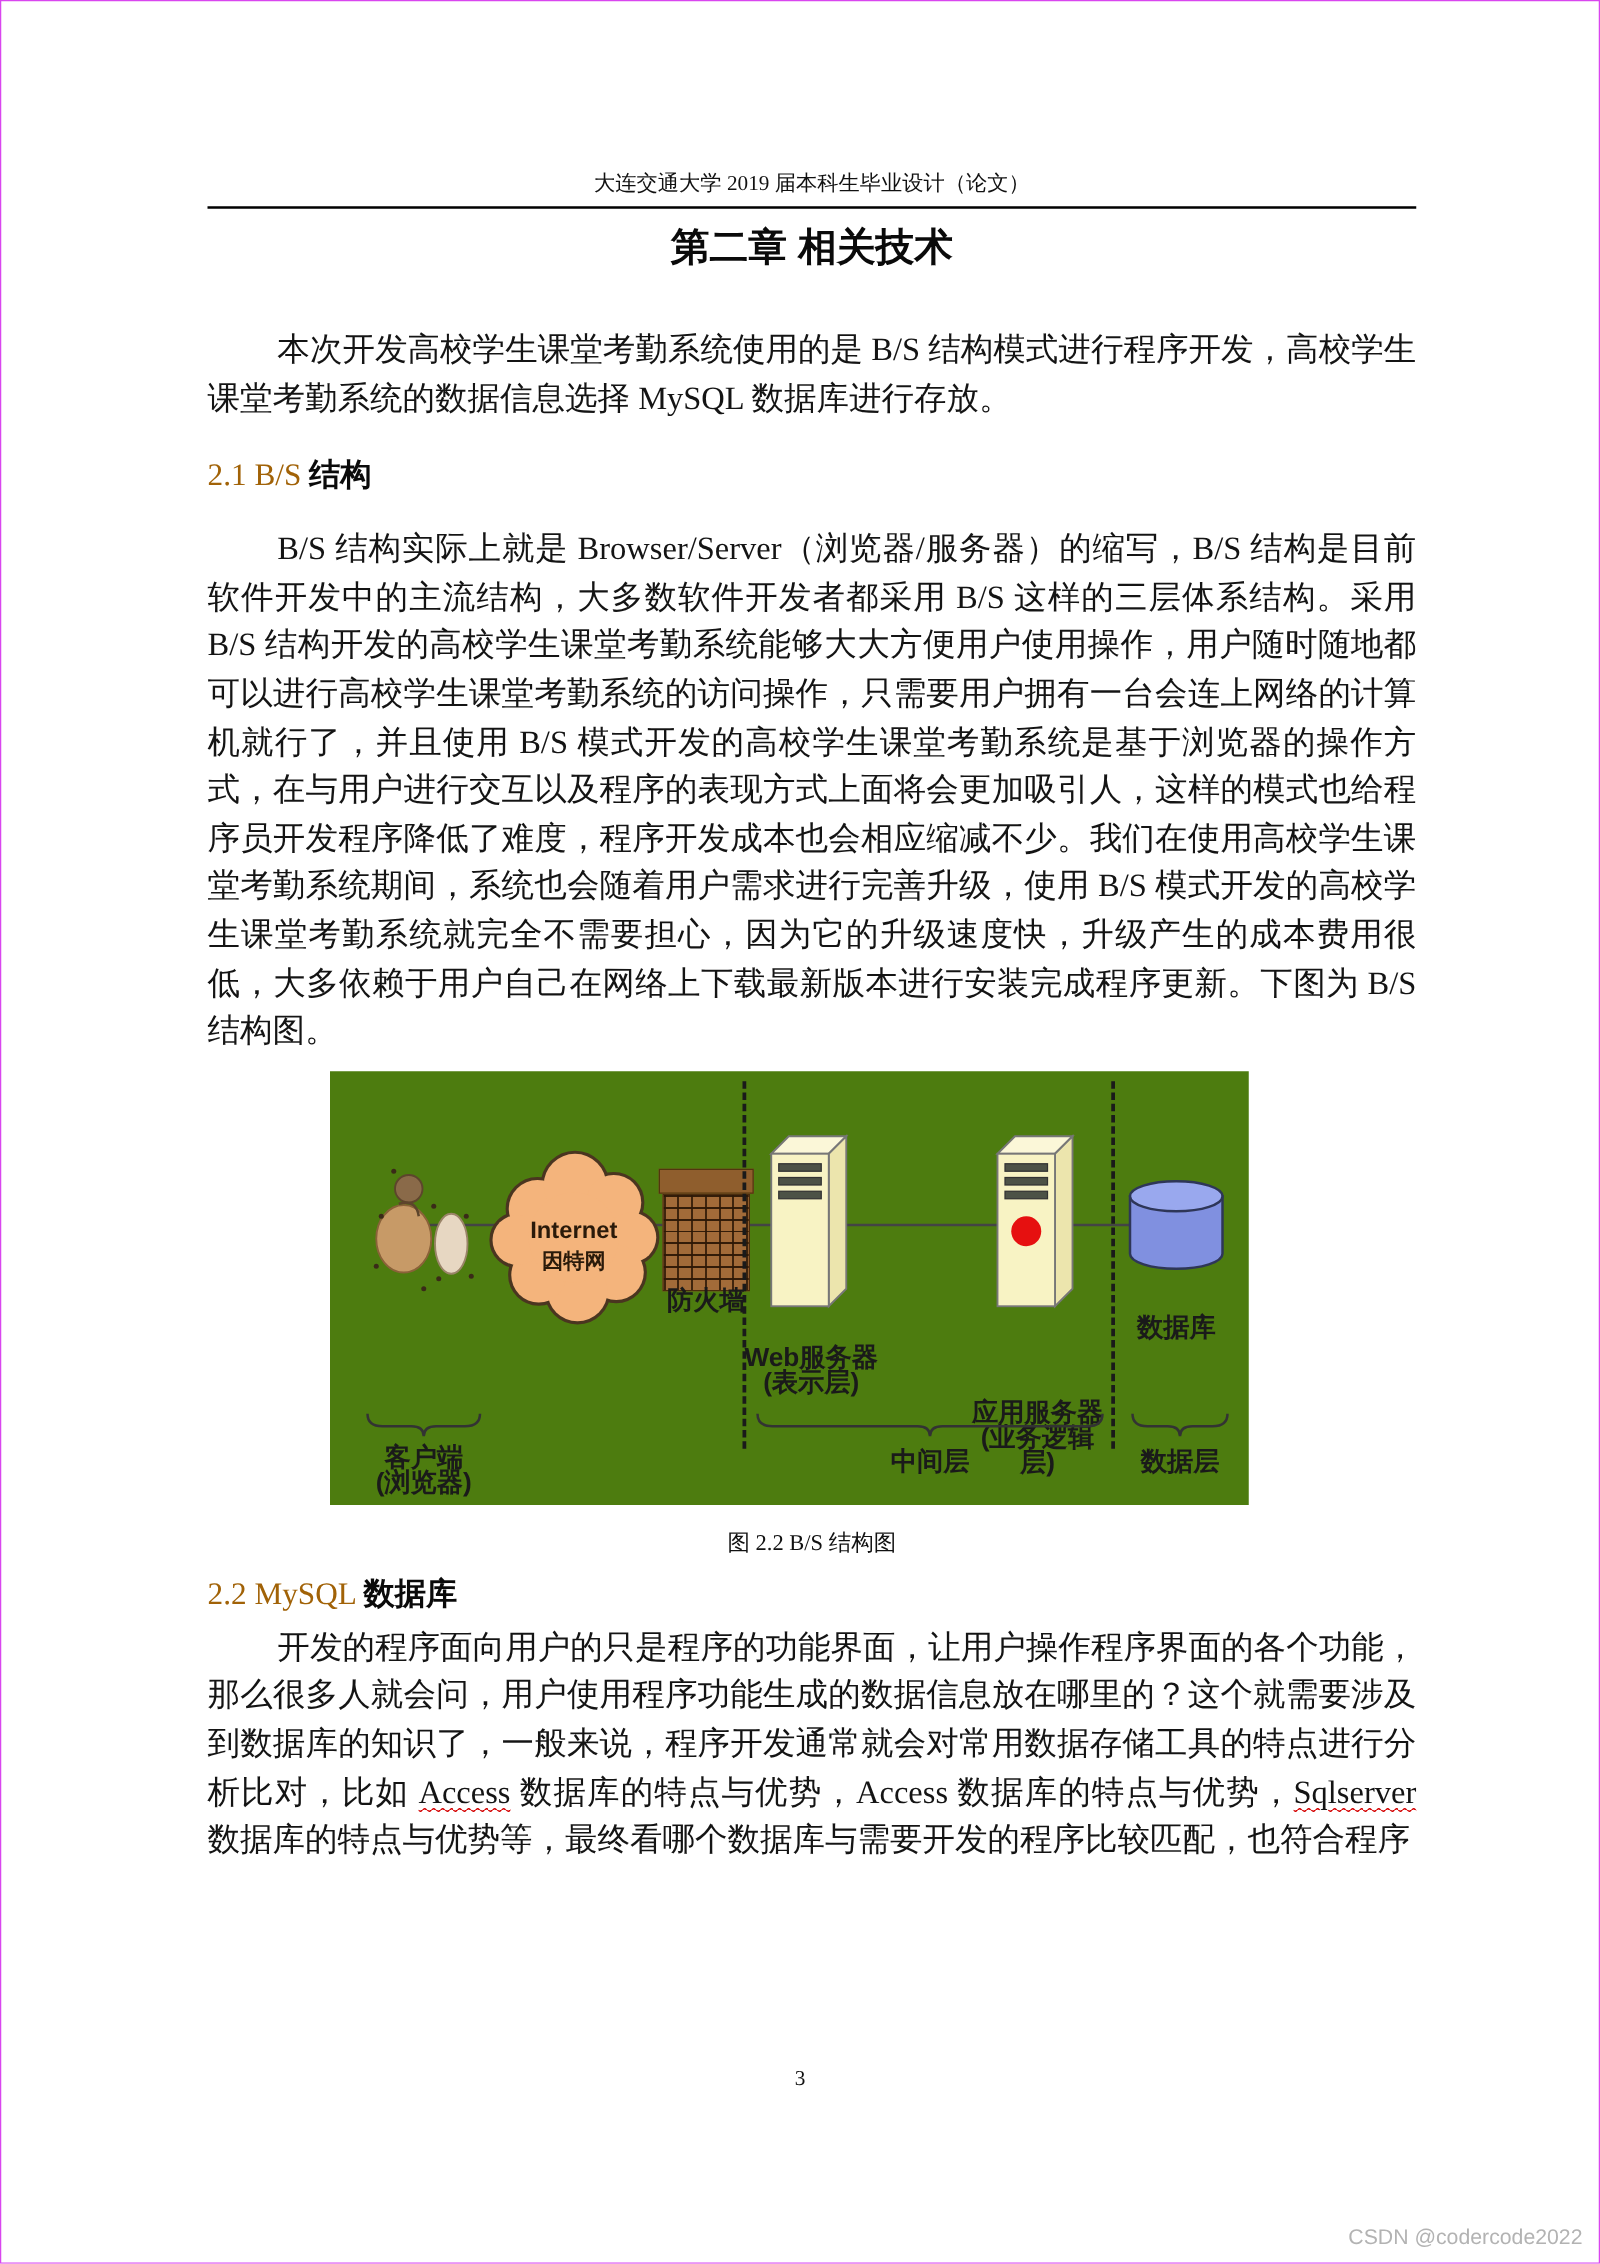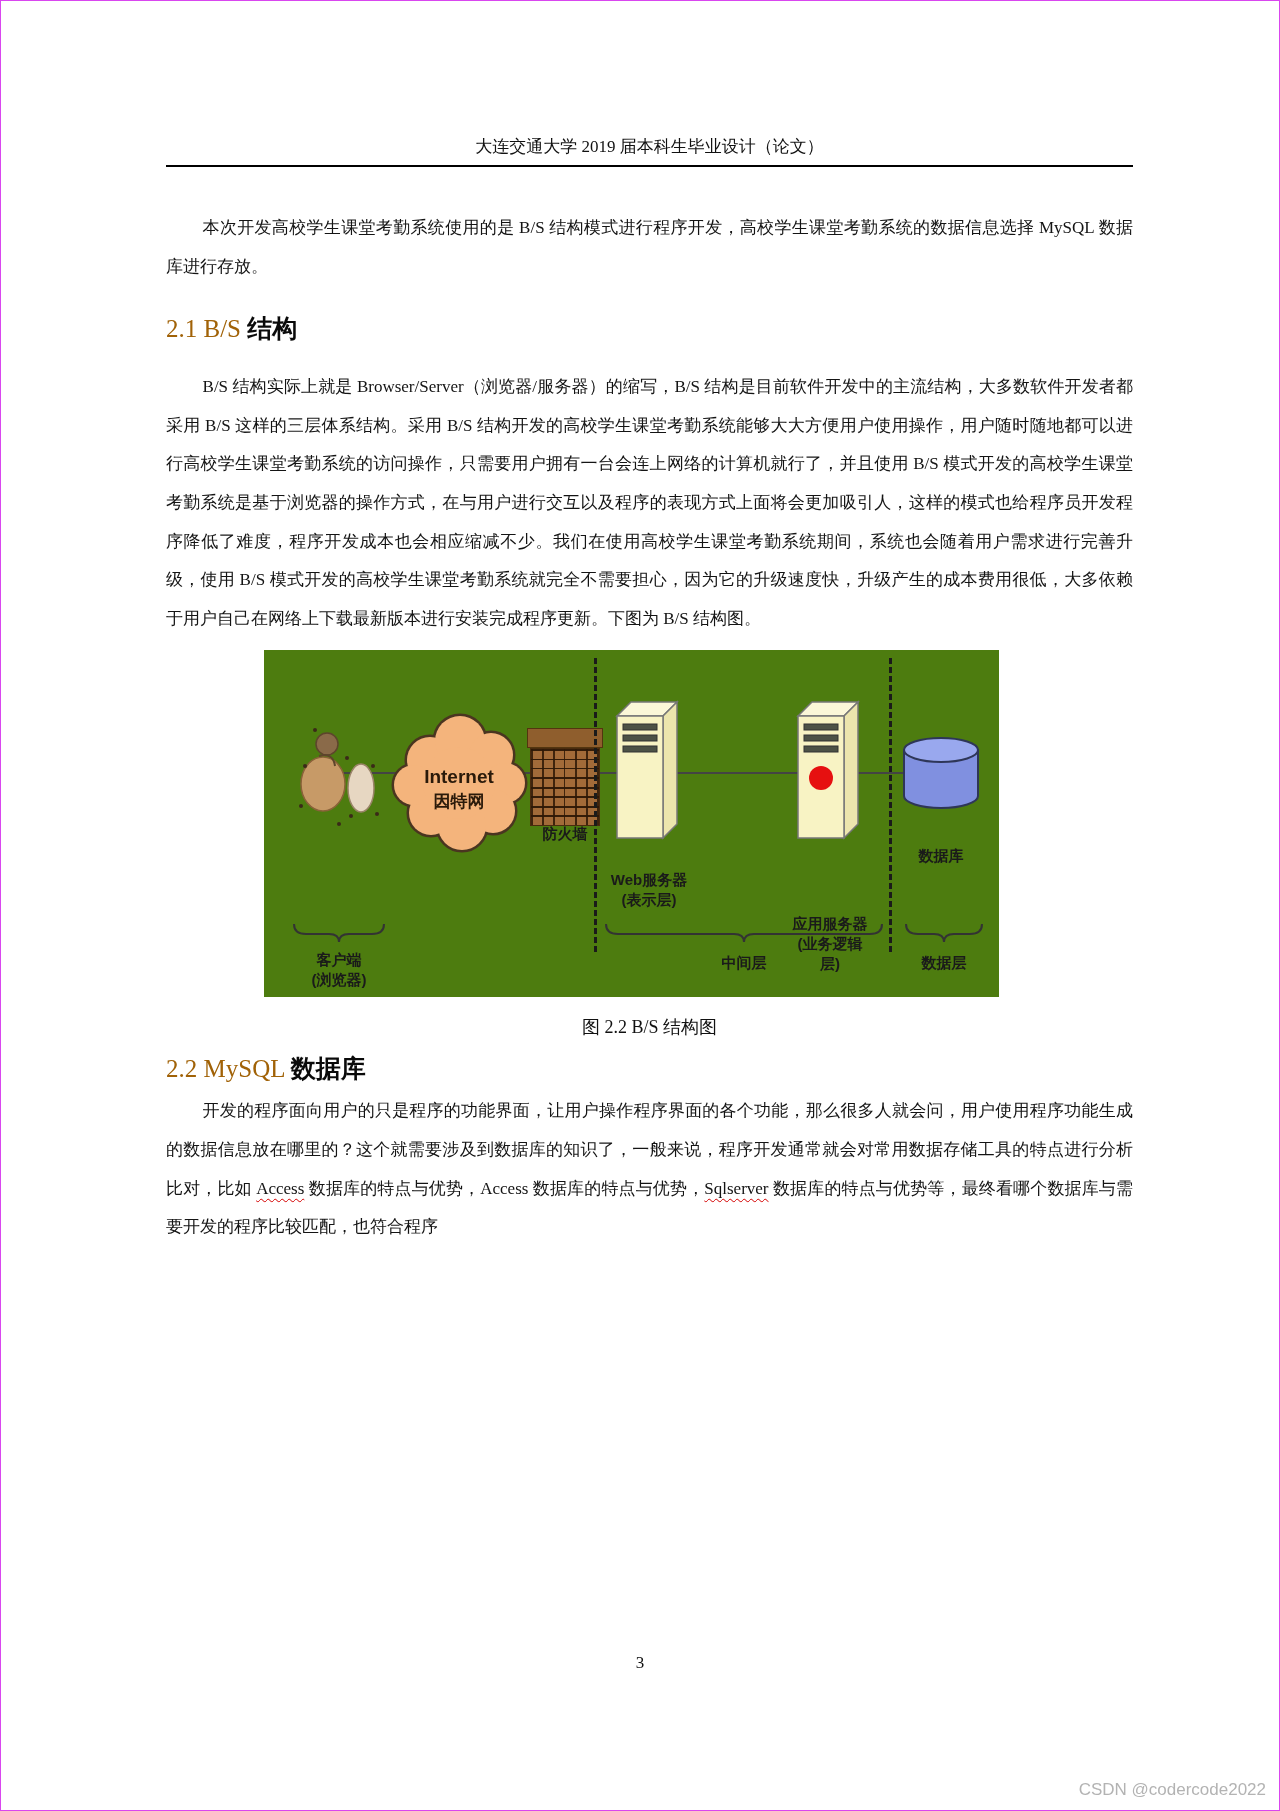--- a/index.html
+++ b/index.html
@@ -23,21 +23,21 @@
   .doc-header-rule{
     border-bottom:2px solid #000;margin-top:8px;
   }
   .chapter-title{
     margin:10px 0 0 0;text-align:center;
     font-family:"Liberation Sans", sans-serif;
     font-weight:bold;font-size:31px;line-height:42px;color:#0a0a0a;
   }
   .body-para{
     margin:0;text-align:justify;
-    font-size:17px;line-height:38.6px;color:#141414;
+    font-size:26px;line-height:38.6px;color:#141414;
   }
   .indent{ text-indent:2.15em; }
   .intro-para{ margin-top:42px; }
   .sec21-para{ margin-top:22px; }
   .sec22-para{ margin-top:6px; }
   .section-heading{
     margin:25px 0 0 0;font-weight:normal;
     font-size:25px;line-height:34px;
   }
   .section-heading .h-latin{
@@ -54,21 +54,21 @@
 
   
   .bs-figure{
     position:relative;width:735px;height:347px;
     margin:12px 0 0 98px;
     background:#4d7c0f;
   }
   .fig-label{
     position:absolute;text-align:center;
     font-family:"Liberation Sans", sans-serif;
-    font-weight:bold;font-size:15px;line-height:20px;color:#1a1a1a;
+    font-weight:bold;font-size:21px;line-height:20px;color:#1a1a1a;
   }
   .connector{
     position:absolute;height:2px;background:#444;top:122px;
   }
   .vdash{
     position:absolute;width:0;border-left:3px dashed #1a1a1a;
     top:8px;height:294px;
   }
   .person{position:absolute;left:25px;top:72px;}
   .cloud{position:absolute;left:126px;top:55px;}
@@ -116,20 +116,21 @@
 </style>
 </head>
 <body>
 
 <div class="page">
   <div class="content">
 
     <div class="doc-header-text">大连交通大学 2019 届本科生毕业设计（论文）</div>
     <div class="doc-header-rule"></div>
 
+    <h1 class="chapter-title">第二章 相关技术</h1>
 
     <p class="body-para indent intro-para">本次开发高校学生课堂考勤系统使用的是 B/S 结构模式进行程序开发，高校学生课堂考勤系统的数据信息选择 MySQL 数据库进行存放。</p>
 
     <h2 class="section-heading"><span class="h-latin">2.1 B/S </span><span class="h-cn">结构</span></h2>
 
     <p class="body-para indent sec21-para">B/S 结构实际上就是 Browser/Server（浏览器/服务器）的缩写，B/S 结构是目前软件开发中的主流结构，大多数软件开发者都采用 B/S 这样的三层体系结构。采用 B/S 结构开发的高校学生课堂考勤系统能够大大方便用户使用操作，用户随时随地都可以进行高校学生课堂考勤系统的访问操作，只需要用户拥有一台会连上网络的计算机就行了，并且使用 B/S 模式开发的高校学生课堂考勤系统是基于浏览器的操作方式，在与用户进行交互以及程序的表现方式上面将会更加吸引人，这样的模式也给程序员开发程序降低了难度，程序开发成本也会相应缩减不少。我们在使用高校学生课堂考勤系统期间，系统也会随着用户需求进行完善升级，使用 B/S 模式开发的高校学生课堂考勤系统就完全不需要担心，因为它的升级速度快，升级产生的成本费用很低，大多依赖于用户自己在网络上下载最新版本进行安装完成程序更新。下图为 B/S 结构图。</p>
 
     <div class="bs-figure">
 
       <div class="connector" style="left:70px;width:600px;"></div>

